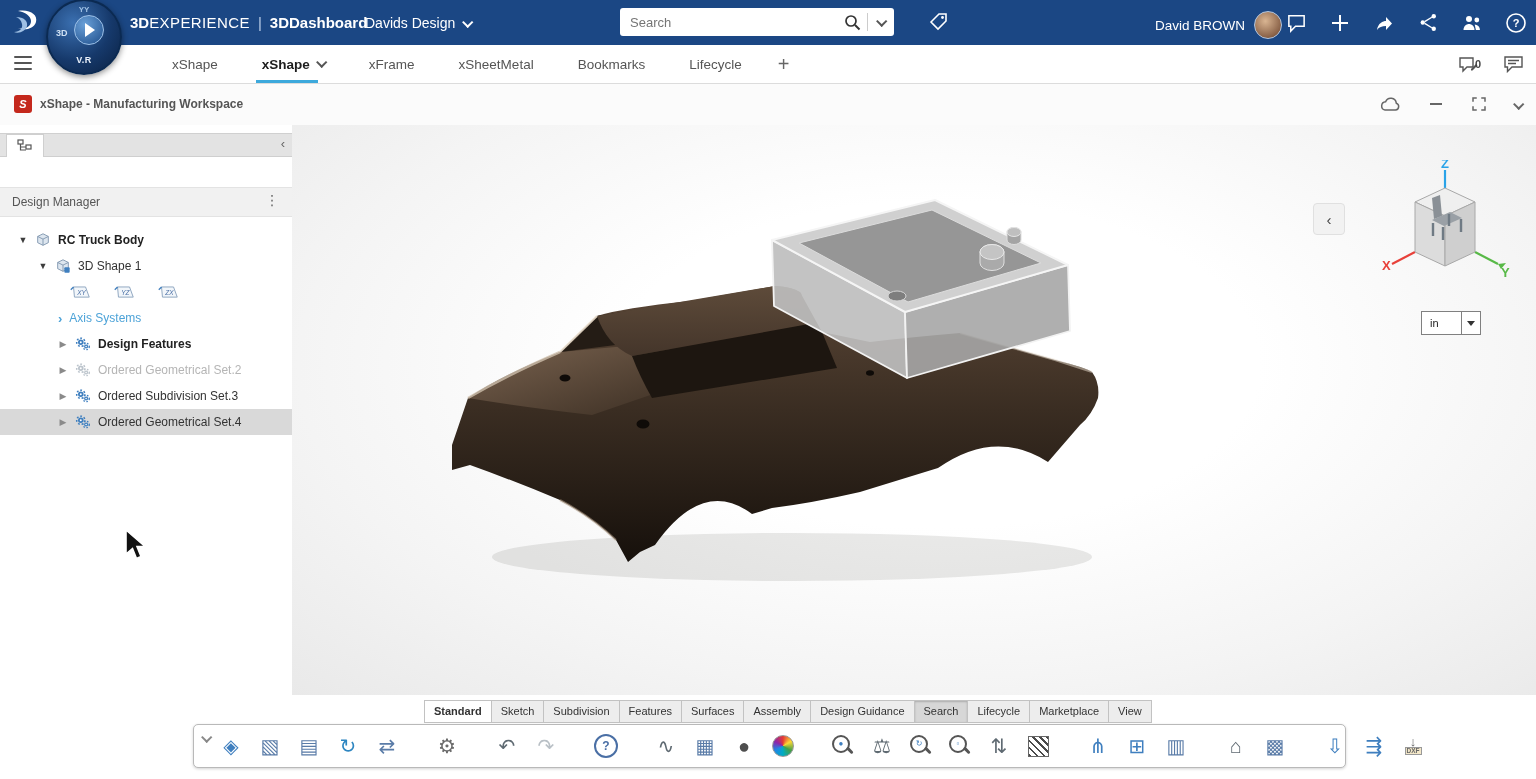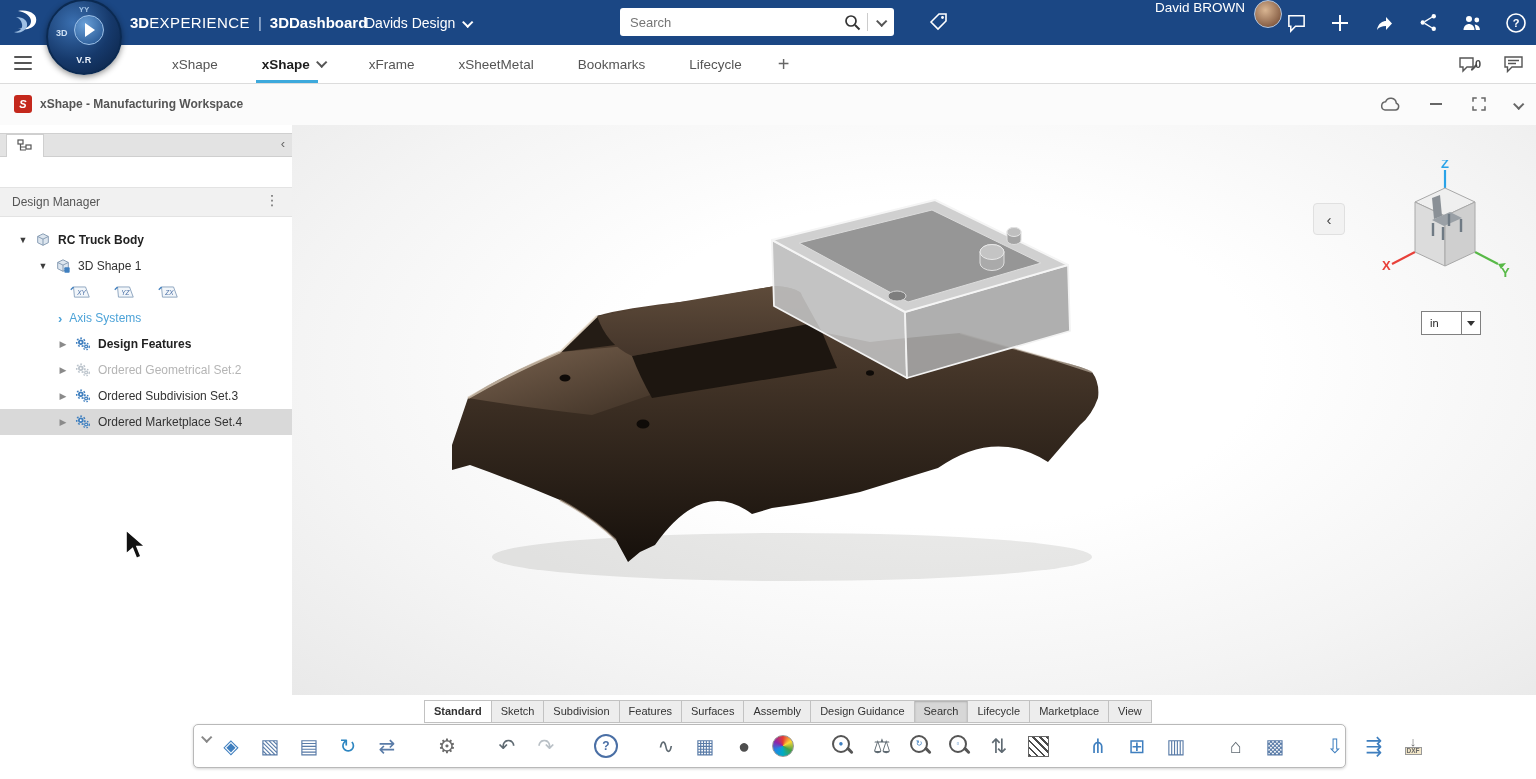--- a/index.html
+++ b/index.html
@@ -24,21 +24,21 @@
   .brand .b-light{font-weight:300;letter-spacing:.4px;}
   .brand .b-sep{margin:0 8px;color:#b9cce6;font-weight:300;}
   .ctx{position:absolute;left:365px;top:0;height:45px;display:flex;align-items:center;gap:8px;color:#ffffff;font-size:14px;}
   .chev{display:inline-block;width:6px;height:6px;border-right:2px solid currentColor;border-bottom:2px solid currentColor;transform:rotate(45deg) translateY(-1px);}
   .search{position:absolute;left:620px;top:8px;width:274px;height:28px;background:#fff;border-radius:3px;display:flex;align-items:center;}
   .search input{flex:1;border:none;outline:none;background:transparent;padding:0 10px;font-size:13px;color:#333;font-family:inherit;}
   .search .s-mag{width:30px;display:flex;justify-content:center;color:#333;}
   .search .s-div{width:1px;height:18px;background:#ccc;}
   .search .s-chev{width:26px;display:flex;justify-content:center;color:#555;}
   .tagbtn{position:absolute;left:928px;top:10px;color:#fff;}
-  .usercluster{position:absolute;right:254px;top:0;height:50px;display:flex;align-items:flex-start;gap:9px;}
+  .usercluster{position:absolute;right:254px;top:0;height:50px;display:flex;align-items:center;gap:9px;}
   .uname{color:#fff;font-size:13.5px;}
   .avatar{width:26px;height:26px;border-radius:50%;background:radial-gradient(circle at 40% 35%, #d9b592, #8a6248 70%, #5d4030);border:1px solid #b4c6de;}
   .tb-icons{position:absolute;right:8px;top:0;height:45px;display:flex;align-items:center;gap:20px;}
   .tb-icons .tbi{width:24px;height:24px;display:flex;align-items:center;justify-content:center;color:#fff;}
 
   
   .tabbar{position:absolute;left:0;top:45px;width:100%;height:38px;background:#fff;border-bottom:1px solid #dcdcdc;z-index:5;}
   .burger{position:absolute;left:14px;top:11px;width:18px;height:14px;display:flex;flex-direction:column;justify-content:space-between;}
   .burger span{height:2px;background:#555;border-radius:1px;}
   .apptabs{position:absolute;left:150px;top:0;height:38px;display:flex;}
@@ -385,21 +385,21 @@
           <span class="gicon-wrap">
             <svg viewBox="0 0 18 18" width="16" height="16">
               <circle cx="6.5" cy="7" r="3.1" fill="#3f7fbf"></circle>
               <circle cx="6.5" cy="7" r="4.6" fill="none" stroke="#3f7fbf" stroke-width="1.7" stroke-dasharray="2 2.1"></circle>
               <circle cx="6.5" cy="7" r="1.1" fill="#fff"></circle>
               <circle cx="12.5" cy="11.8" r="2.3" fill="#3f7fbf"></circle>
               <circle cx="12.5" cy="11.8" r="3.6" fill="none" stroke="#3f7fbf" stroke-width="1.5" stroke-dasharray="1.7 1.8"></circle>
               <circle cx="12.5" cy="11.8" r="0.9" fill="#fff"></circle>
             </svg>
           </span>
-          <span class="tlbl">Ordered Marketplace Set.4</span>
+          <span class="tlbl">Ordered Geometrical Set.4</span>
         </div>
       </div>
     <svg class="cursor-arrow" width="26" height="34" viewBox="0 0 26 34">
       <path d="M2 1 L2 25 L8.5 19.5 L12.5 29.5 L17 27.5 L13 17.5 L21 17.5 Z" fill="#111" stroke="#fff" stroke-width="1.6"></path>
     </svg>
   </aside>
 
   <main class="viewport">
     <svg class="trucksvg" width="1244" height="570" viewBox="0 0 1244 570">
       <defs>

